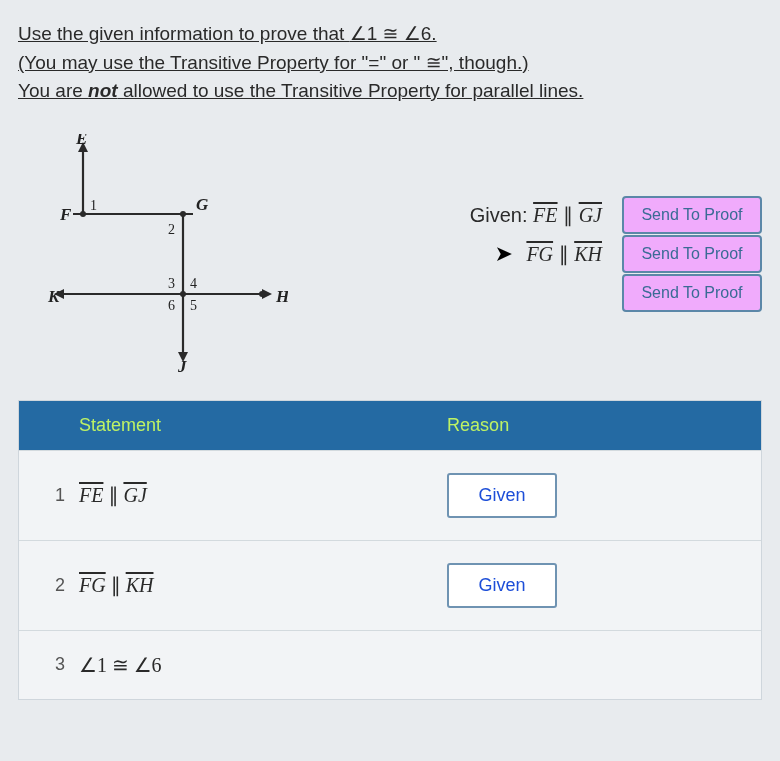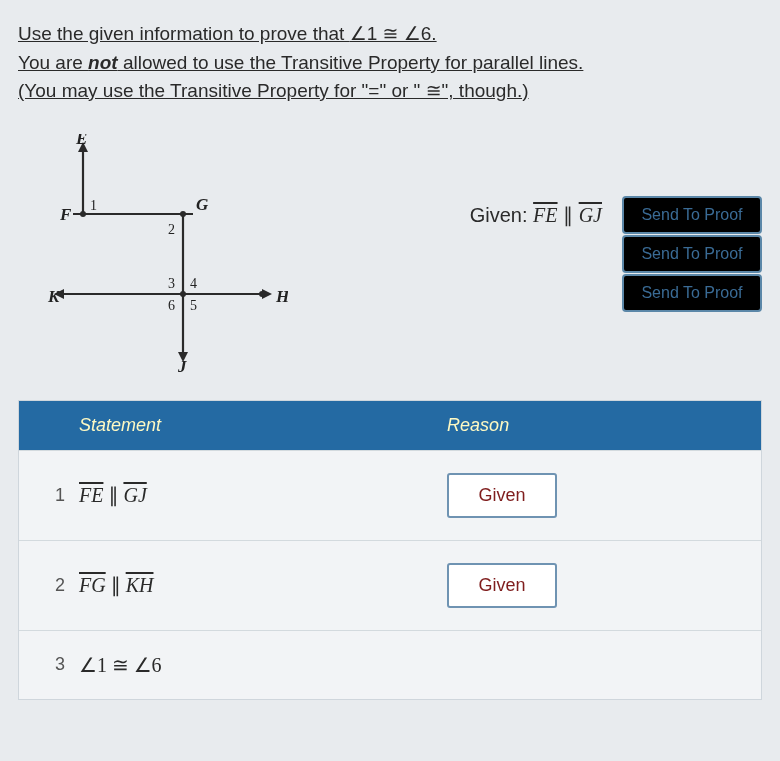--- a/index.html
+++ b/index.html
@@ -15,55 +15,54 @@
     .instructions { font-size: 19px; line-height: 1.5; margin-bottom: 28px; font-weight: 500; text-decoration: underline; }
     .bold { font-weight: 700; font-style: italic; }
     .mid-row { display: flex; align-items: center; gap: 18px; margin-bottom: 26px; }
     .diagram { width: 270px; height: 240px; position: relative; flex-shrink: 0; }
     .given-area { flex: 1; }
     .given-line { display: flex; align-items: center; justify-content: flex-end; gap: 20px; margin: 1px 0; }
     .given-text { font-size: 20px; font-weight: 500; }
     .overline { text-decoration: overline; font-style: italic; font-family: 'Times New Roman', serif; }
     .btn {
       border: 2px solid #5b87a8;
-      background: #000000;
+      background: #f0abfc;
       color: #3a6b95;
       padding: 8px 14px;
       font-size: 16px;
       border-radius: 4px;
       cursor: pointer;
       font-weight: 500;
       min-width: 140px;
       text-align: center;
     }
     .table-wrap { border: 1px solid #cfd6dc; }
     .thead {
       display: flex;
       background: #246aa3;
-      color: #fef9c3;
+      color: #bef264;
       font-size: 18px;
       padding: 14px 0;
-      font-style: italic;
     }
     .th-stmt { width: 55%; padding-left: 60px; }
     .th-reason { width: 45%; padding-left: 20px; }
     .trow {
       display: flex;
       align-items: center;
       background: #f2f4f6;
       border-top: 1px solid #d3dade;
       padding: 22px 0;
     }
     .td-num { width: 60px; text-align: right; padding-right: 14px; font-size: 18px; color: #555; }
     .td-stmt { flex: 1; font-size: 20px; font-family: 'Times New Roman', serif; }
     .td-reason { width: 45%; padding-left: 20px; }
     .reason-btn {
       border: 2px solid #6f93b2;
       background: #fff;
-      color: #7f1d1d;
+      color: #1d4ed8;
       padding: 10px 20px;
       font-size: 18px;
       border-radius: 3px;
       cursor: pointer;
       min-width: 110px;
       text-align: center;
     }
     .cursor-arrow {
       position: absolute;
       font-size: 22px;
@@ -75,24 +74,24 @@
     svg .angle-num { font-style: normal; font-weight: 500; font-size: 14px; }
     svg circle { fill: #2a2a2a; }
   </style>
 </head>
 <body>
 
 <div class="instructions">
   <div>
     <span>Use the given information to prove that </span><span>∠1 ≅ ∠6.</span>
   </div>
+  <div>(You may use the Transitive Property for "=" or " ≅", though.)</div>
   <div>
     <span>You are </span><span class="bold">not</span><span> allowed to use the Transitive Property for parallel lines.</span>
   </div>
-  <div>(You may use the Transitive Property for "=" or " ≅", though.)</div>
 </div>
 
 <div class="mid-row">
   <div class="diagram">
     <svg width="270" height="240" viewBox="0 0 270 240">
 
       <line x1="55" y1="80" x2="175" y2="80"></line>
 
       <line x1="65" y1="80" x2="65" y2="12"></line>
 
@@ -128,20 +127,24 @@
 
   <div class="given-area" style="position:relative;">
     <div class="given-line">
       <span class="given-text">
         <span>Given:</span>
         <span class="overline">FE</span><span> ∥ </span><span class="overline">GJ</span>
       </span>
       <button class="btn">Send To Proof</button>
     </div>
     <div class="given-line">
+      <span class="given-text">
+        <span class="cursor-arrow" style="position:static; margin-right:8px;">➤</span>
+        <span class="overline">FG</span><span> ∥ </span><span class="overline">KH</span>
+      </span>
       <button class="btn">Send To Proof</button>
     </div>
     <div class="given-line">
       <button class="btn">Send To Proof</button>
     </div>
   </div>
 </div>
 
 <div class="table-wrap">
   <div class="thead">

